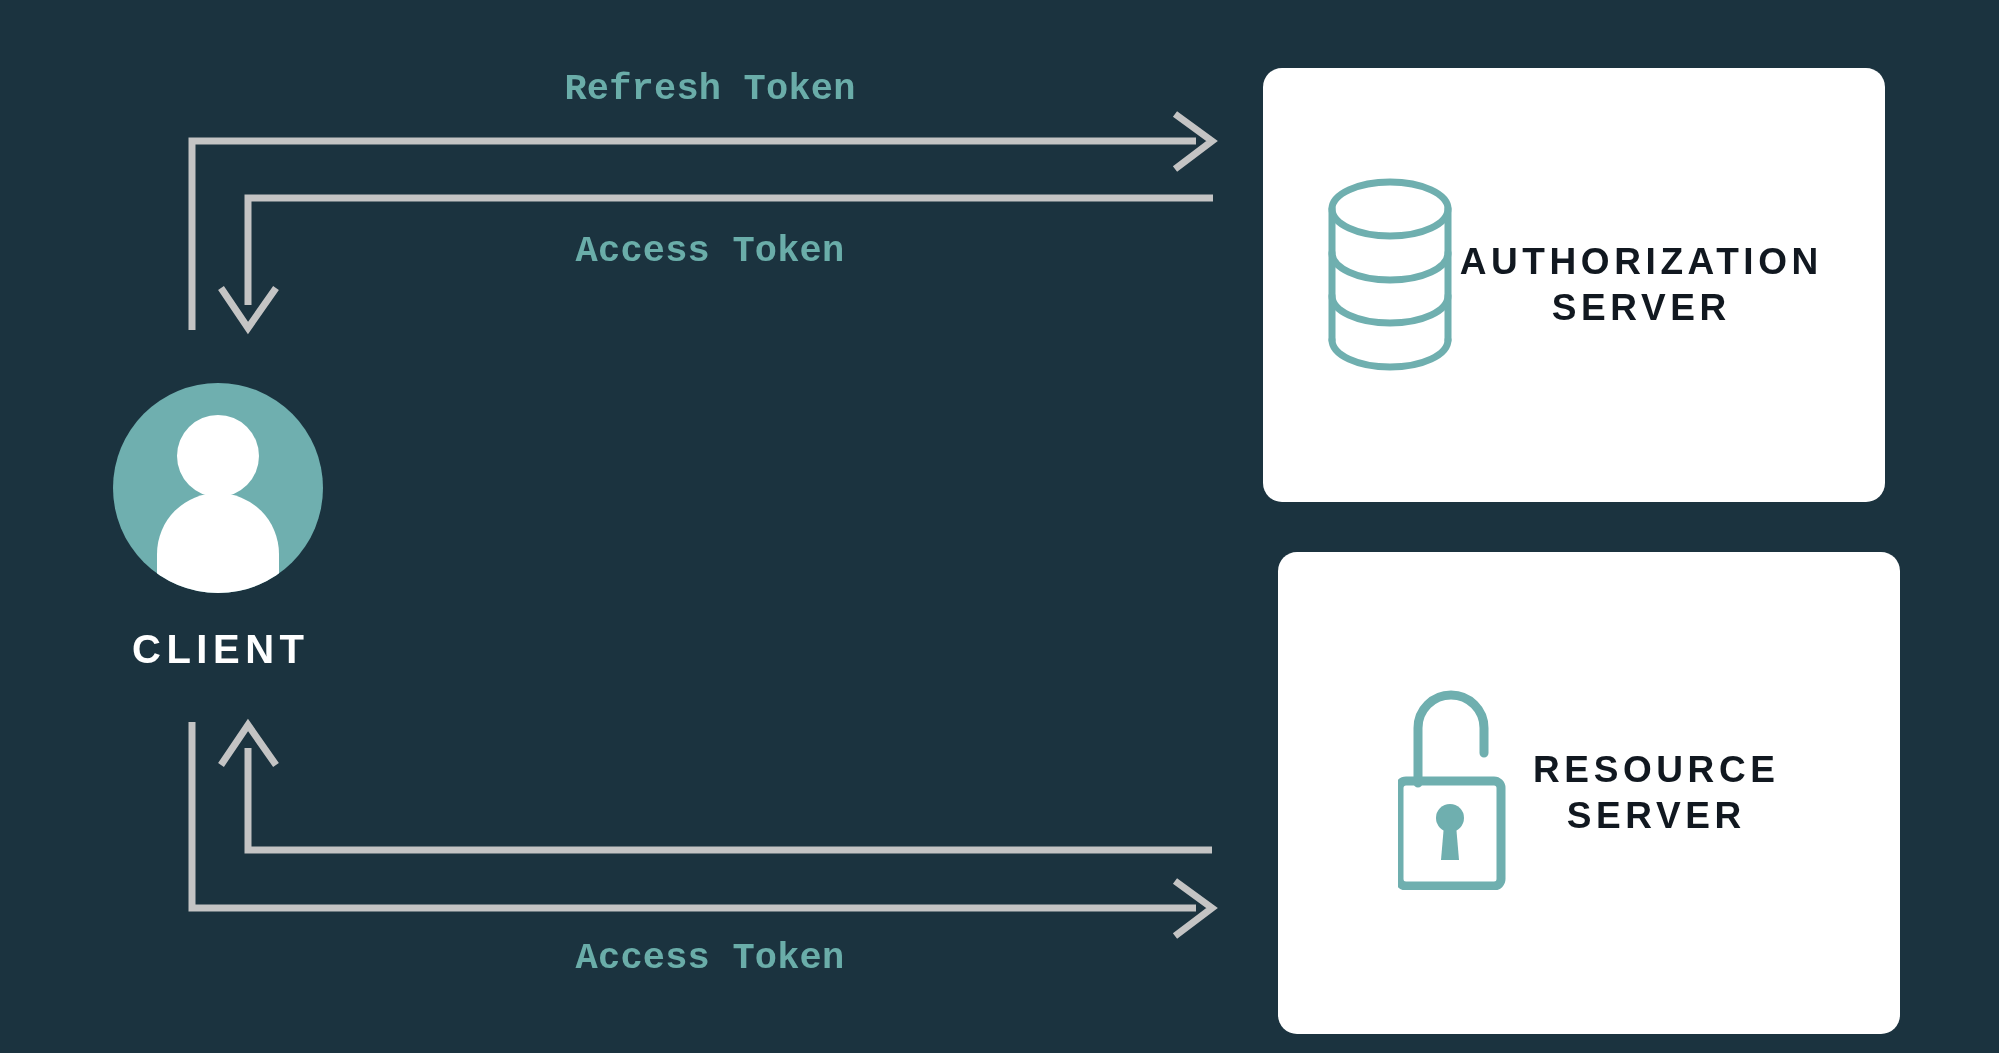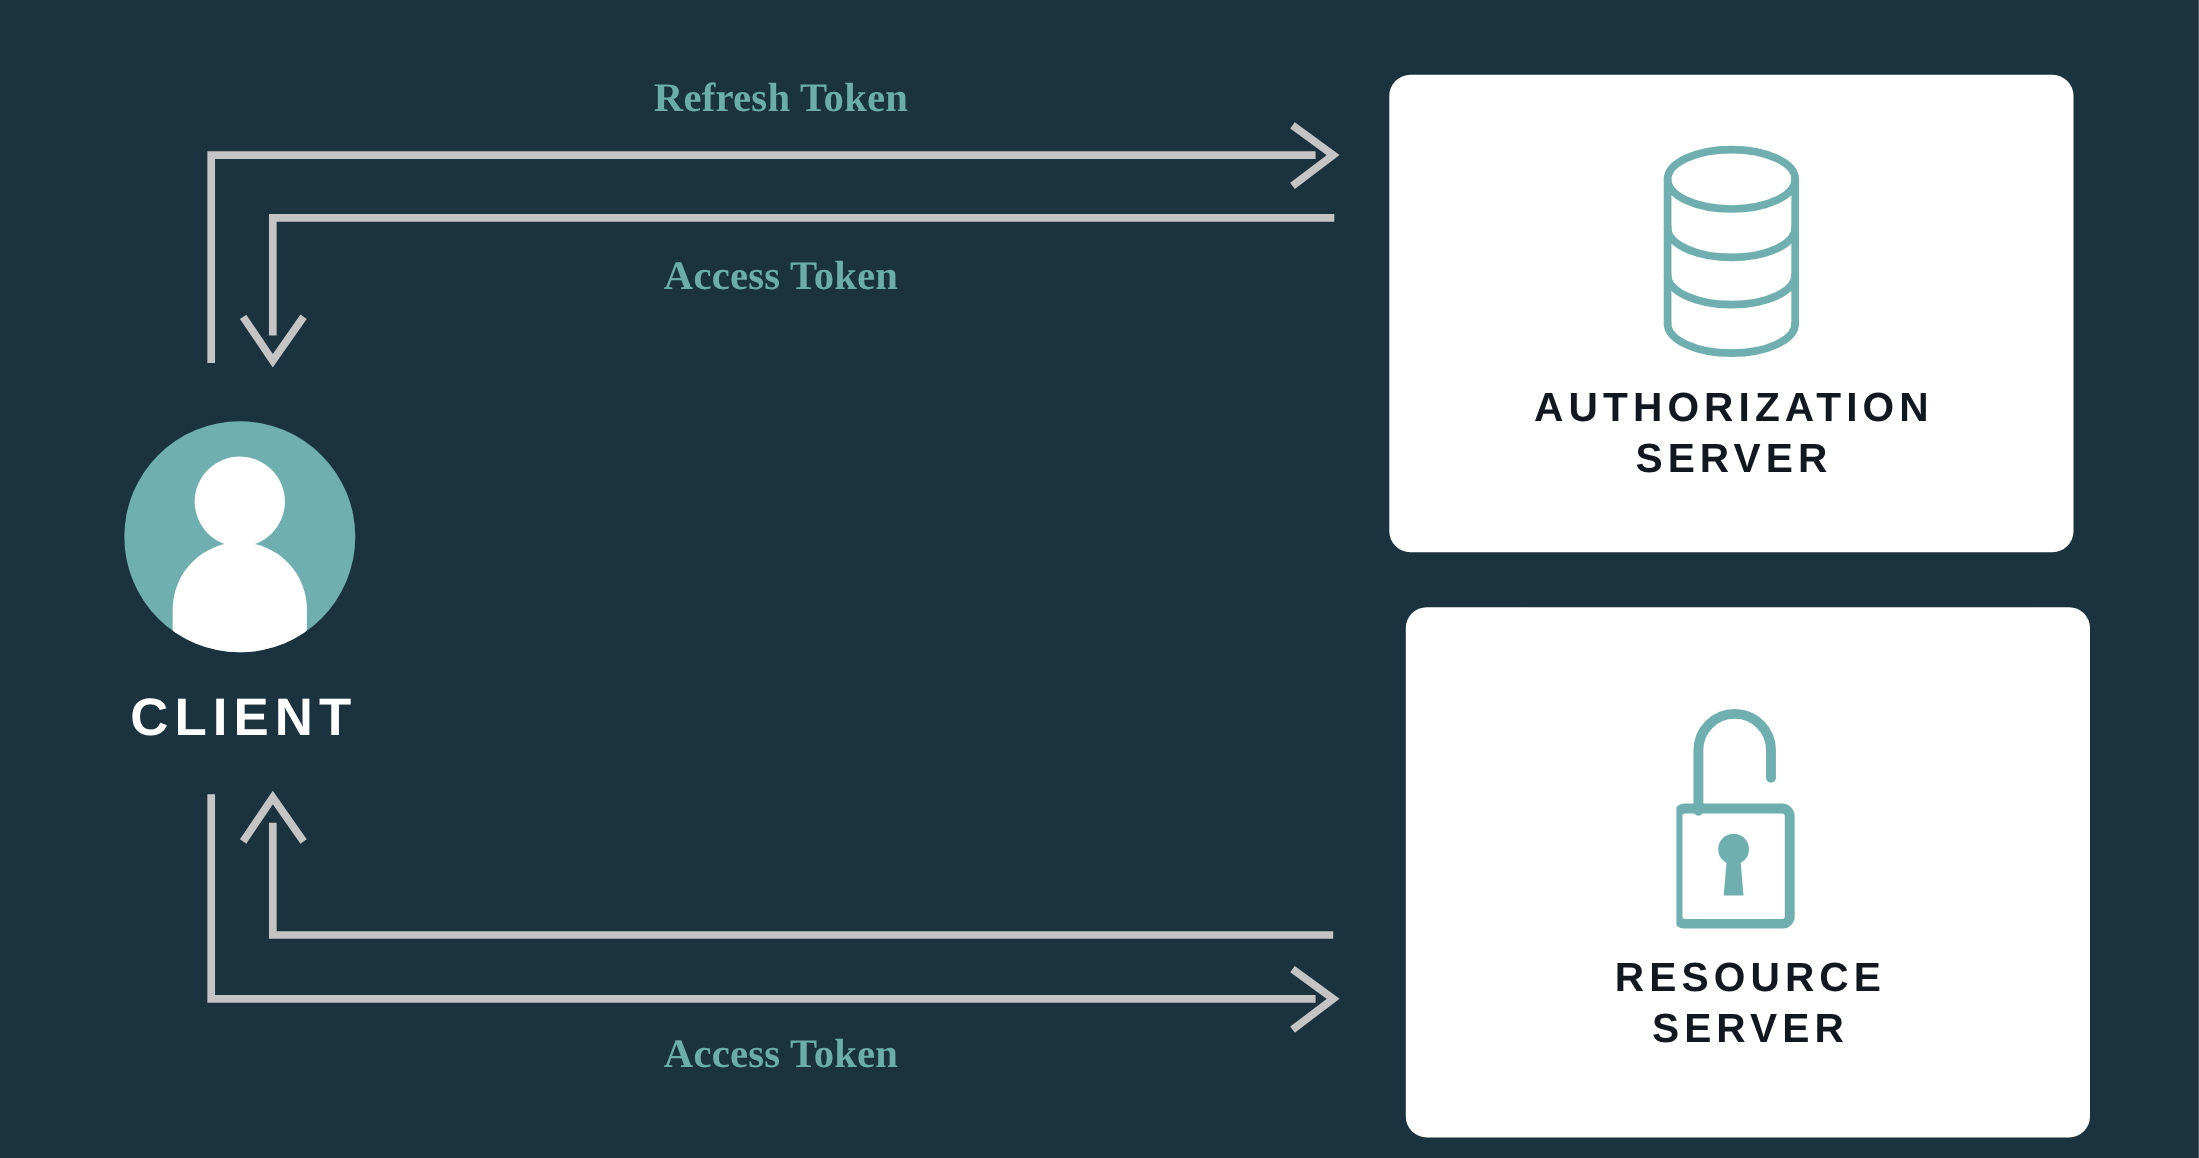--- a/index.html
+++ b/index.html
@@ -19,21 +19,21 @@
   #flow-svg {
     position: absolute;
     left: 0;
     top: 0;
     width: 1999px;
     height: 1053px;
   }
   .edge-label {
     position: absolute;
     color: #6aada9;
-    font-family: Liberation Serif, serif;
+    font-family: Liberation Mono, monospace;
     font-weight: bold;
     font-size: 37px;
     letter-spacing: 0.2px;
     white-space: nowrap;
     text-align: center;
     line-height: 1;
   }
   
   #client-node {
     position: absolute;
@@ -68,35 +68,35 @@
     height: 140px;
     border-radius: 61px 61px 46px 46px;
     background: #ffffff;
   }
   #client-label {
     margin-top: 36px;
     text-align: center;
     color: #ffffff;
     font-family: "Liberation Sans", sans-serif;
     font-weight: bold;
-    font-size: 48px;
+    font-size: 40px;
     letter-spacing: 5.5px;
     text-indent: 5.5px;
     line-height: 1;
   }
   
   .server-card {
     position: absolute;
     left: 1263px;
     width: 622px;
     background: #ffffff;
     border-radius: 19px;
     box-sizing: border-box;
     display: flex;
-    flex-direction: column;
+    flex-direction: row;
     align-items: center;
     justify-content: center;
   }
   #auth-server-card { top: 68px;  height: 434px; }
   #resource-server-card { top: 552px; height: 482px; margin-left: 15px; }
   .server-icon {
     display: block;
     margin-bottom: 22px;
   }
   .server-title {

